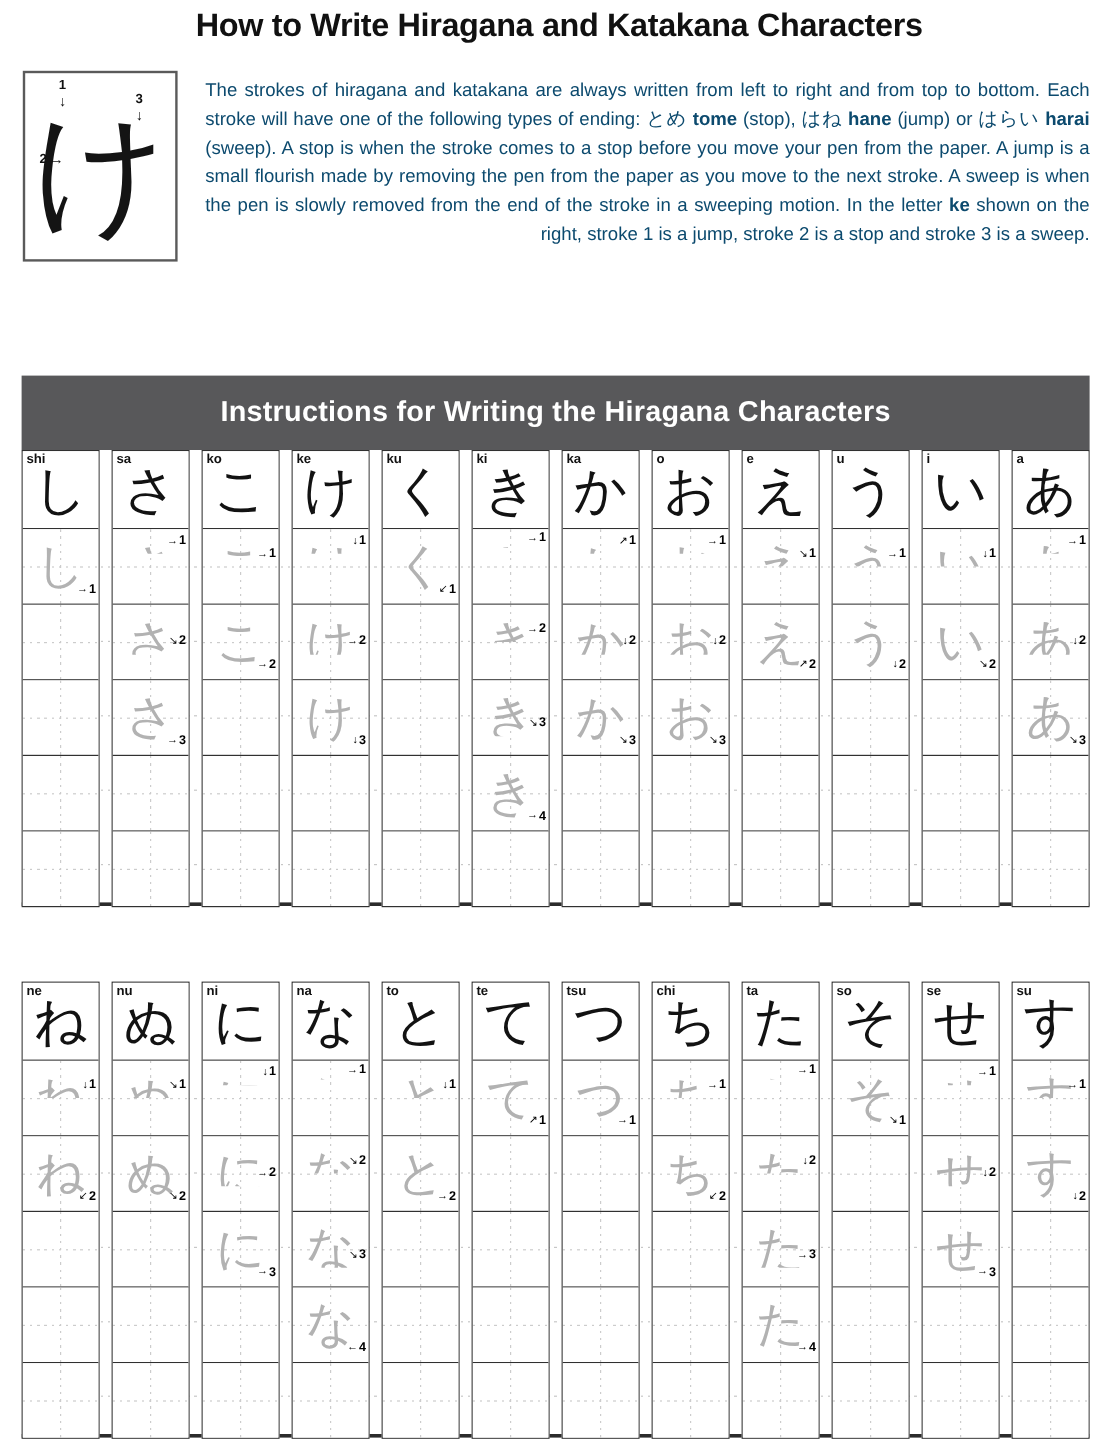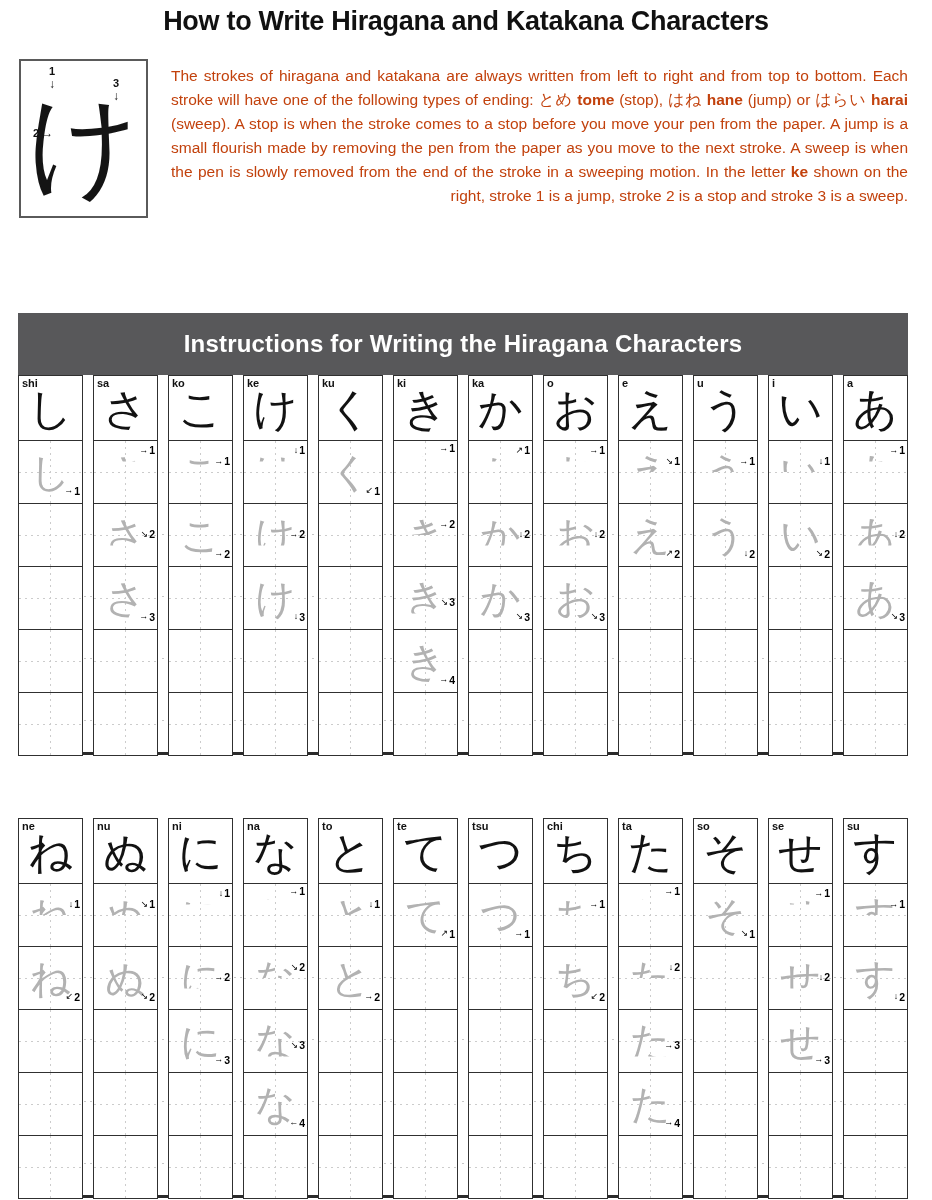--- a/index.html
+++ b/index.html
@@ -26,21 +26,21 @@
     position:absolute;display:flex;flex-direction:column;align-items:center;
     font-size:11px;font-weight:700;color:#111;line-height:1.05;z-index:2;
   }
   .ann .ar{font-size:12px;font-weight:400;}
   .ann1{left:28px;top:5px;}
   .ann2{left:12px;top:66px;flex-direction:row;gap:2px;align-items:center;}
   .ann3{left:92px;top:17px;}
   
   .intro{
     position:absolute;left:171px;top:64px;width:737px;margin:0;
-    font-size:15.5px;line-height:24px;color:#c2410c;
+    font-size:15.5px;line-height:24px;color:#0c4a6e;
     text-align:justify;text-align-last:right;
   }
   .intro .b{font-weight:700;}
   .intro .jp{font-size:16px;}
   
   .banner{
     position:absolute;left:18px;top:313px;width:890px;height:62px;
     background:#58585a;color:#fff;display:flex;align-items:center;justify-content:center;
     font-size:24px;font-weight:700;letter-spacing:0.2px;
   }

